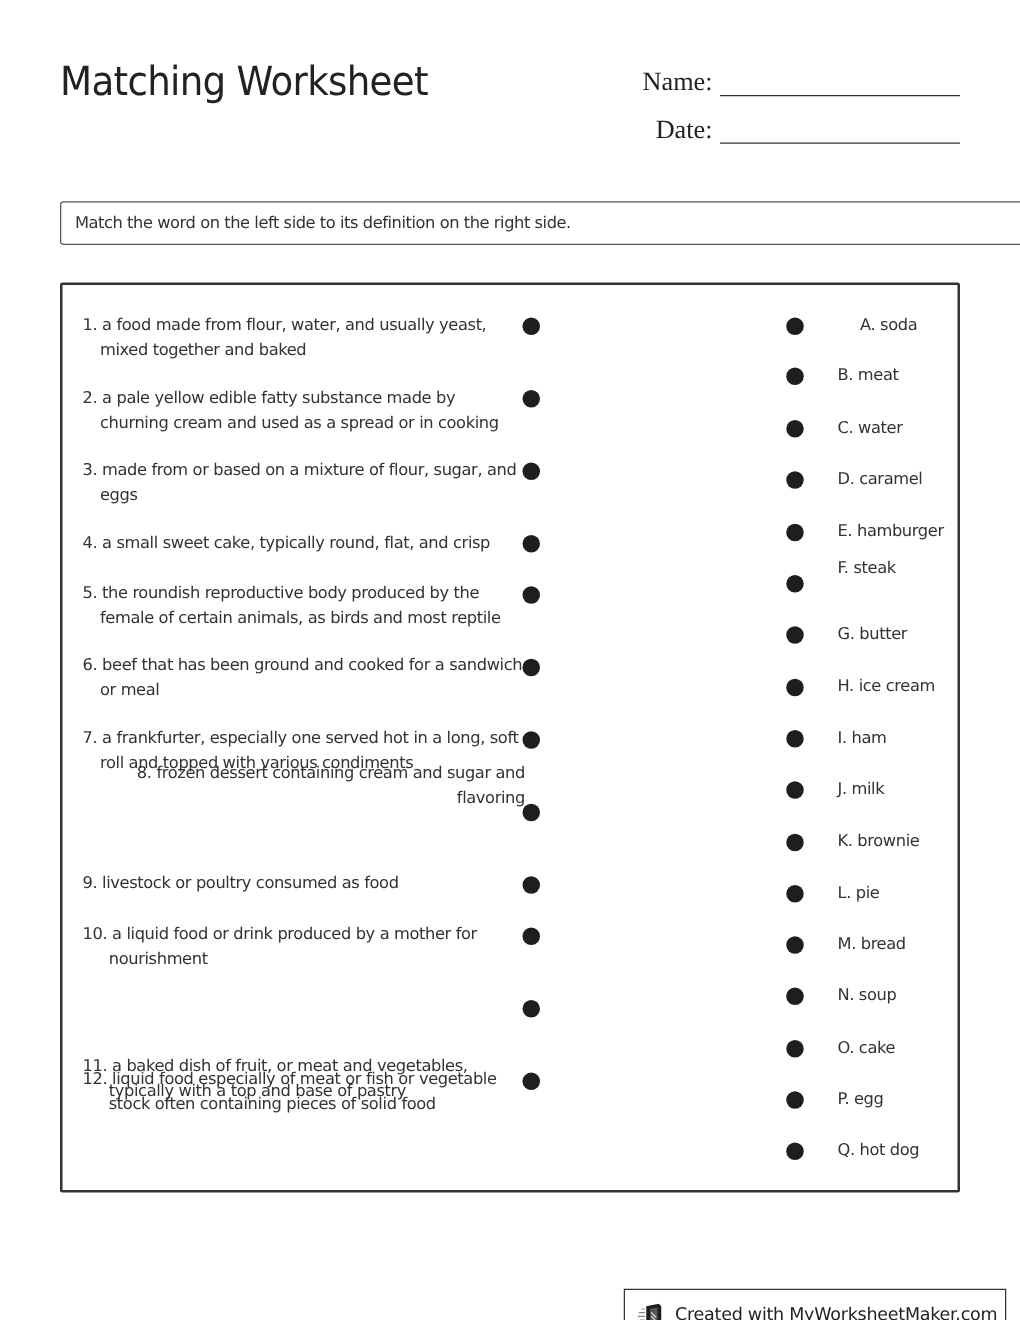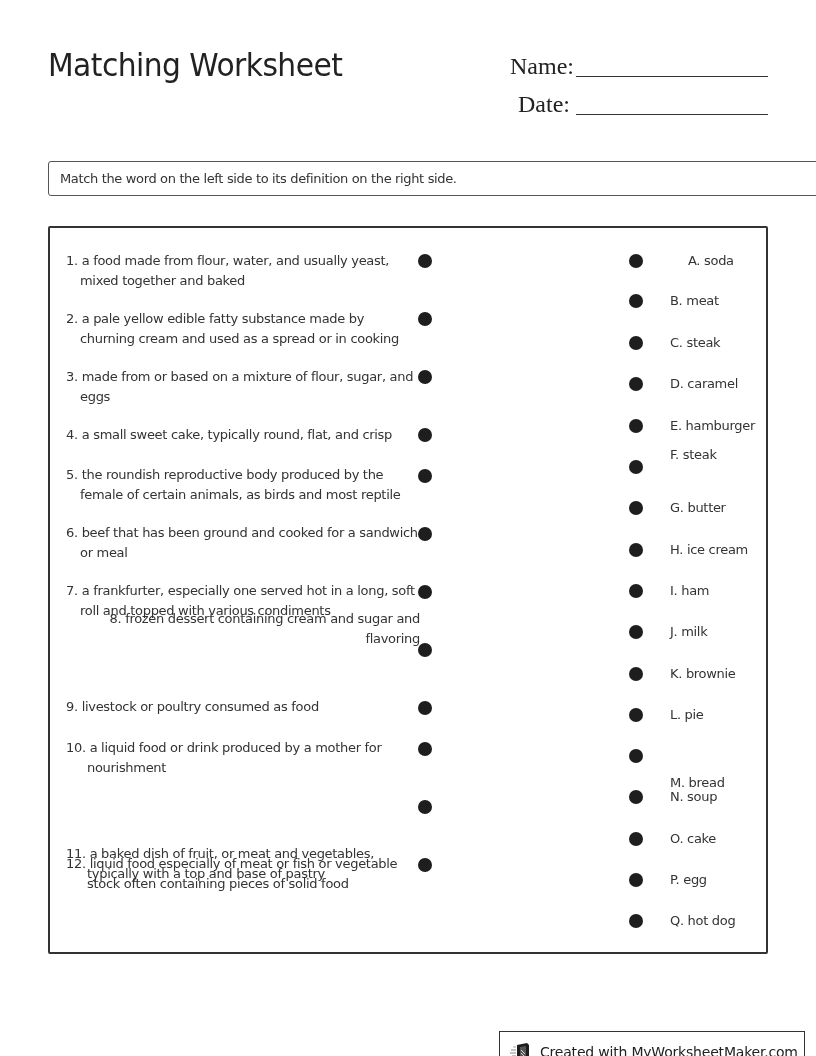--- a/index.html
+++ b/index.html
@@ -1,18 +1,18 @@
 <!DOCTYPE html>
 <html><head>
 <meta charset="utf-8">
 <style>
   html, body { margin: 0; padding: 0; background: #ffffff; }
   body { width: 816px; height: 1056px; position: relative; overflow: hidden; color: #222; font-family: "DejaVu Sans", sans-serif; }
   .title { position: absolute; left: 48px; top: 46px; font-size: 32px; font-weight: normal; color: #222; letter-spacing: -0.6px; font-family: "DejaVu Sans", sans-serif; margin: 0; transform: scaleX(0.93); transform-origin: left top; }
-  .field-label { position: absolute; font-family: "Liberation Serif", serif; font-size: 24px; color: #222; text-align: right; width: 60px; }
+  .field-label { position: absolute; font-family: "Liberation Serif", serif; font-size: 21px; color: #222; text-align: right; width: 60px; }
   .field-line { position: absolute; height: 0; border-top: 1.5px solid #333; width: 192px; left: 576px; }
   .instr-box { position: absolute; left: 48px; top: 161px; width: 784px; height: 35px; border: 1.5px solid #555; border-radius: 3px; box-sizing: border-box; }
   .instr-text { position: absolute; left: 11px; top: 9px; font-size: 13px; color: #333; letter-spacing: -0.35px; }
   .main-box { position: absolute; left: 48px; top: 226px; width: 720px; height: 728px; border: 2.5px solid #333; border-radius: 2px; box-sizing: border-box; }
   .q { position: absolute; left: 66px; width: 340px; font-size: 13px; line-height: 19.5px; color: #333; letter-spacing: -0.3px; }
   .q.indent { padding-left: 14px; text-indent: -14px; }
   .q.indent2 { padding-left: 21px; text-indent: -21px; }
   .dot { position: absolute; width: 14px; height: 14px; border-radius: 50%; background: #1e1e1e; }
   .ans { position: absolute; left: 670px; font-size: 13px; color: #333; letter-spacing: -0.3px; line-height: 16px; }
   .footer { position: absolute; left: 499px; top: 1031px; width: 306px; height: 61px; border: 1.5px solid #333; box-sizing: border-box; display: flex; align-items: center; }
@@ -74,31 +74,31 @@
 <div class="dot" style="left:629px; top:667px;"></div>
 <div class="dot" style="left:629px; top:708px;"></div>
 <div class="dot" style="left:629px; top:749px;"></div>
 <div class="dot" style="left:629px; top:790px;"></div>
 <div class="dot" style="left:629px; top:832px;"></div>
 <div class="dot" style="left:629px; top:873px;"></div>
 <div class="dot" style="left:629px; top:914px;"></div>
 
 <div class="ans" style="top:253px;margin-left:18px;">A. soda</div>
 <div class="ans" style="top:293px;">B. meat</div>
-<div class="ans" style="top:335px;">C. steak</div>
+<div class="ans" style="top:335px;">C. water</div>
 <div class="ans" style="top:376px;">D. caramel</div>
 <div class="ans" style="top:418px;">E. hamburger</div>
 <div class="ans" style="top:447px;">F. steak</div>
 <div class="ans" style="top:500px;">G. butter</div>
 <div class="ans" style="top:542px;">H. ice cream</div>
 <div class="ans" style="top:583px;">I. ham</div>
 <div class="ans" style="top:624px;">J. milk</div>
 <div class="ans" style="top:666px;">K. brownie</div>
 <div class="ans" style="top:707px;">L. pie</div>
-<div class="ans" style="top:775px;">M. bread</div>
+<div class="ans" style="top:748px;">M. bread</div>
 <div class="ans" style="top:789px;">N. soup</div>
 <div class="ans" style="top:831px;">O. cake</div>
 <div class="ans" style="top:872px;">P. egg</div>
 <div class="ans" style="top:913px;">Q. hot dog</div>
 
 <div class="footer">
   <span class="footer-icon">
     <svg width="22" height="22" viewBox="0 0 22 22">
       <line x1="1" y1="8" x2="6" y2="8" stroke="#888" stroke-width="1"></line>
       <line x1="0" y1="11" x2="6" y2="11" stroke="#888" stroke-width="1"></line>

